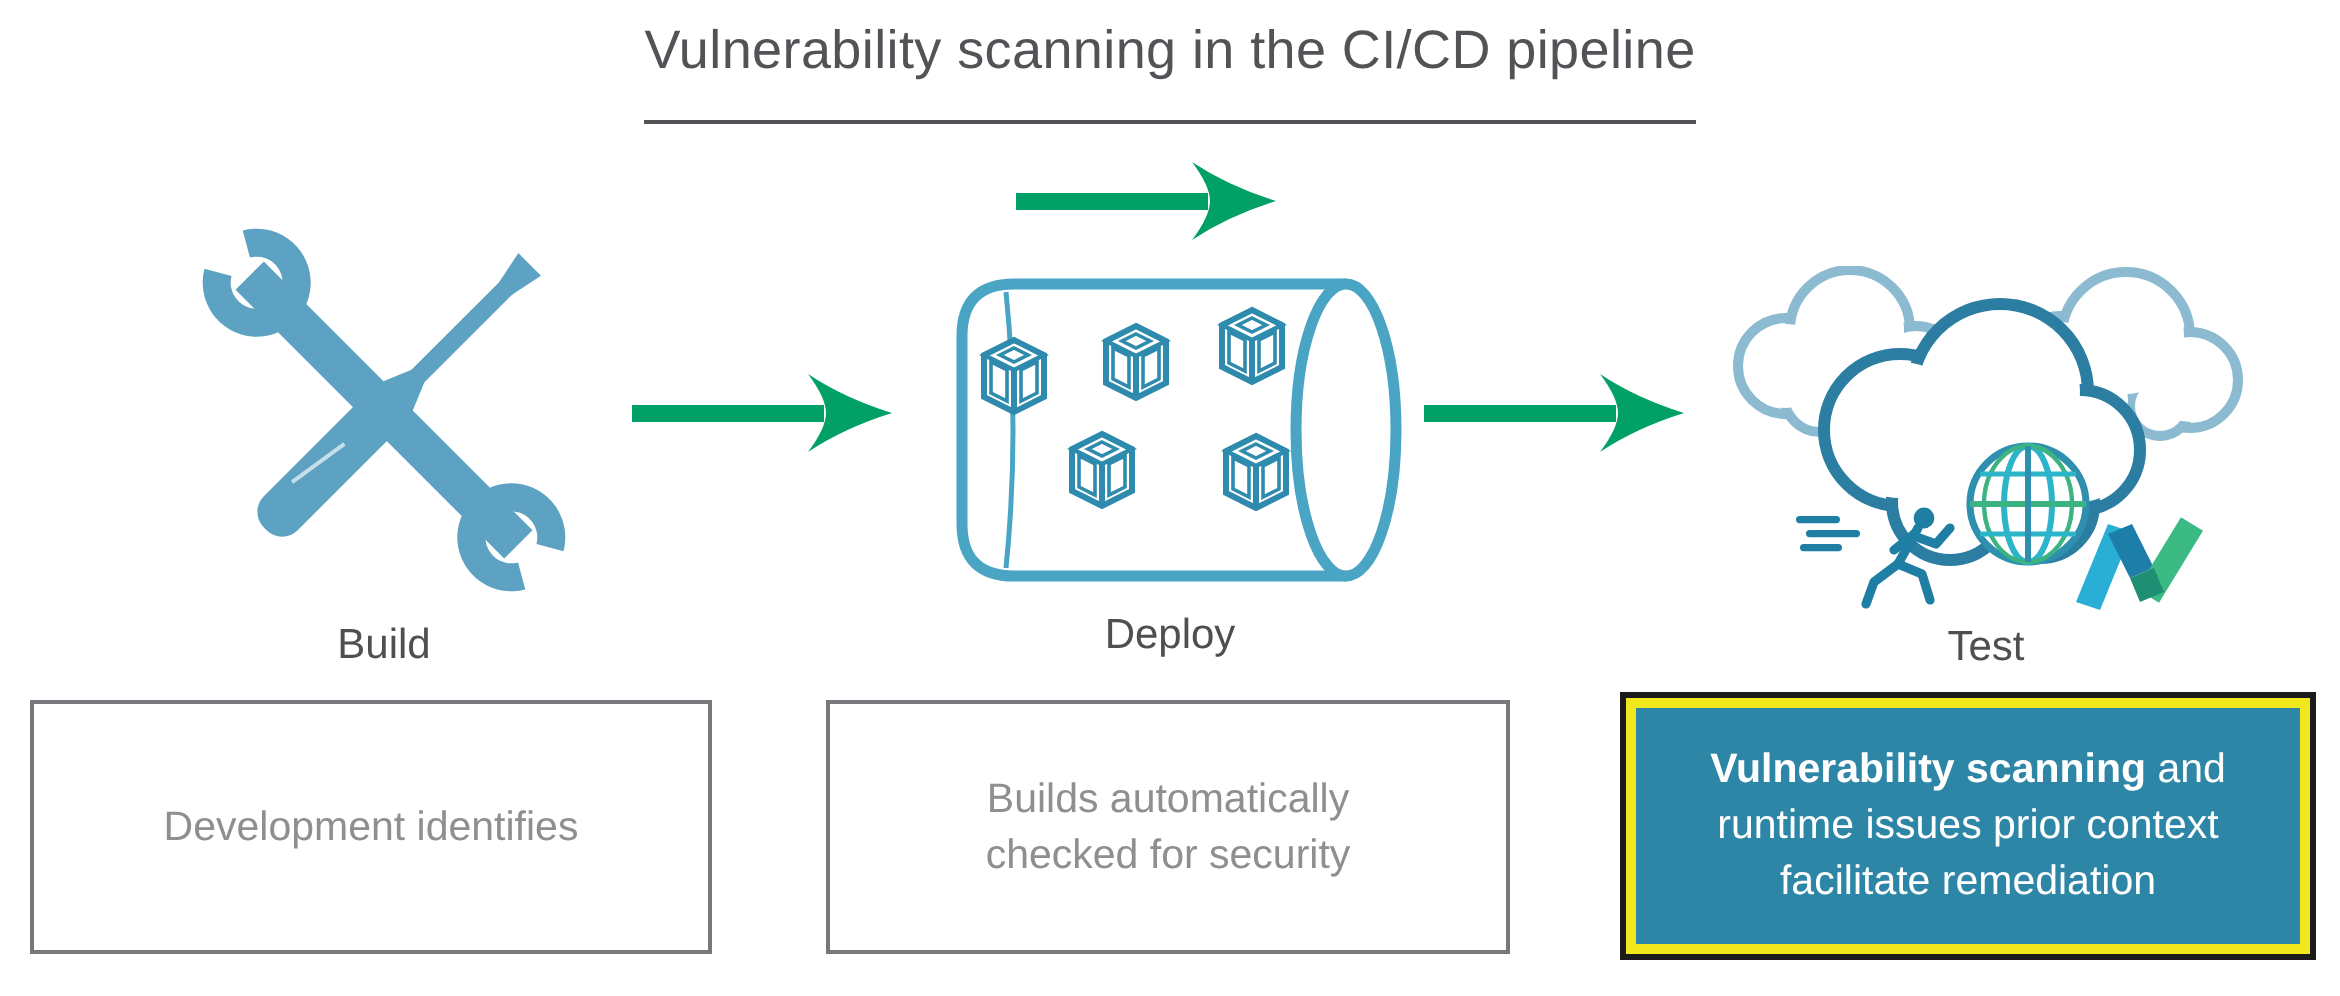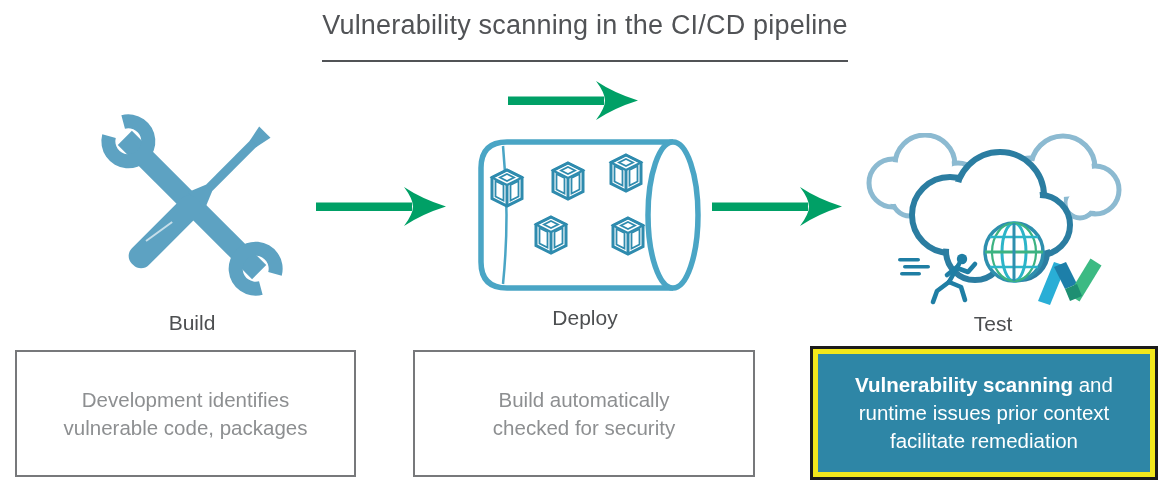--- a/index.html
+++ b/index.html
@@ -189,27 +189,26 @@
     </g>
   </svg>
 
   <div class="stage-label" style="left:92px;top:311px;">Build</div>
   <div class="stage-label" style="left:485px;top:306px;">Deploy</div>
   <div class="stage-label" style="left:893px;top:312px;">Test</div>
 
   <div class="desc-box" style="left:15px;top:350px;width:341px;height:127px;">
     <p class="desc-text">
       <span class="line">Development identifies</span>
-      <span class="line">vulnerable code, packages</span>
     </p>
   </div>
 
   <div class="desc-box" style="left:413px;top:350px;width:342px;height:127px;">
     <p class="desc-text">
-      <span class="line">Build automatically</span>
+      <span class="line">Builds automatically</span>
       <span class="line">checked for security</span>
     </p>
   </div>
 
   <div class="hl-outer" style="left:810px;top:346px;width:348px;height:134px;">
     <div class="hl-inner">
       <p class="hl-text">
         <span class="line"><b>Vulnerability scanning</b><span> and</span></span>
         <span class="line">runtime issues prior context</span>
         <span class="line">facilitate remediation</span>

